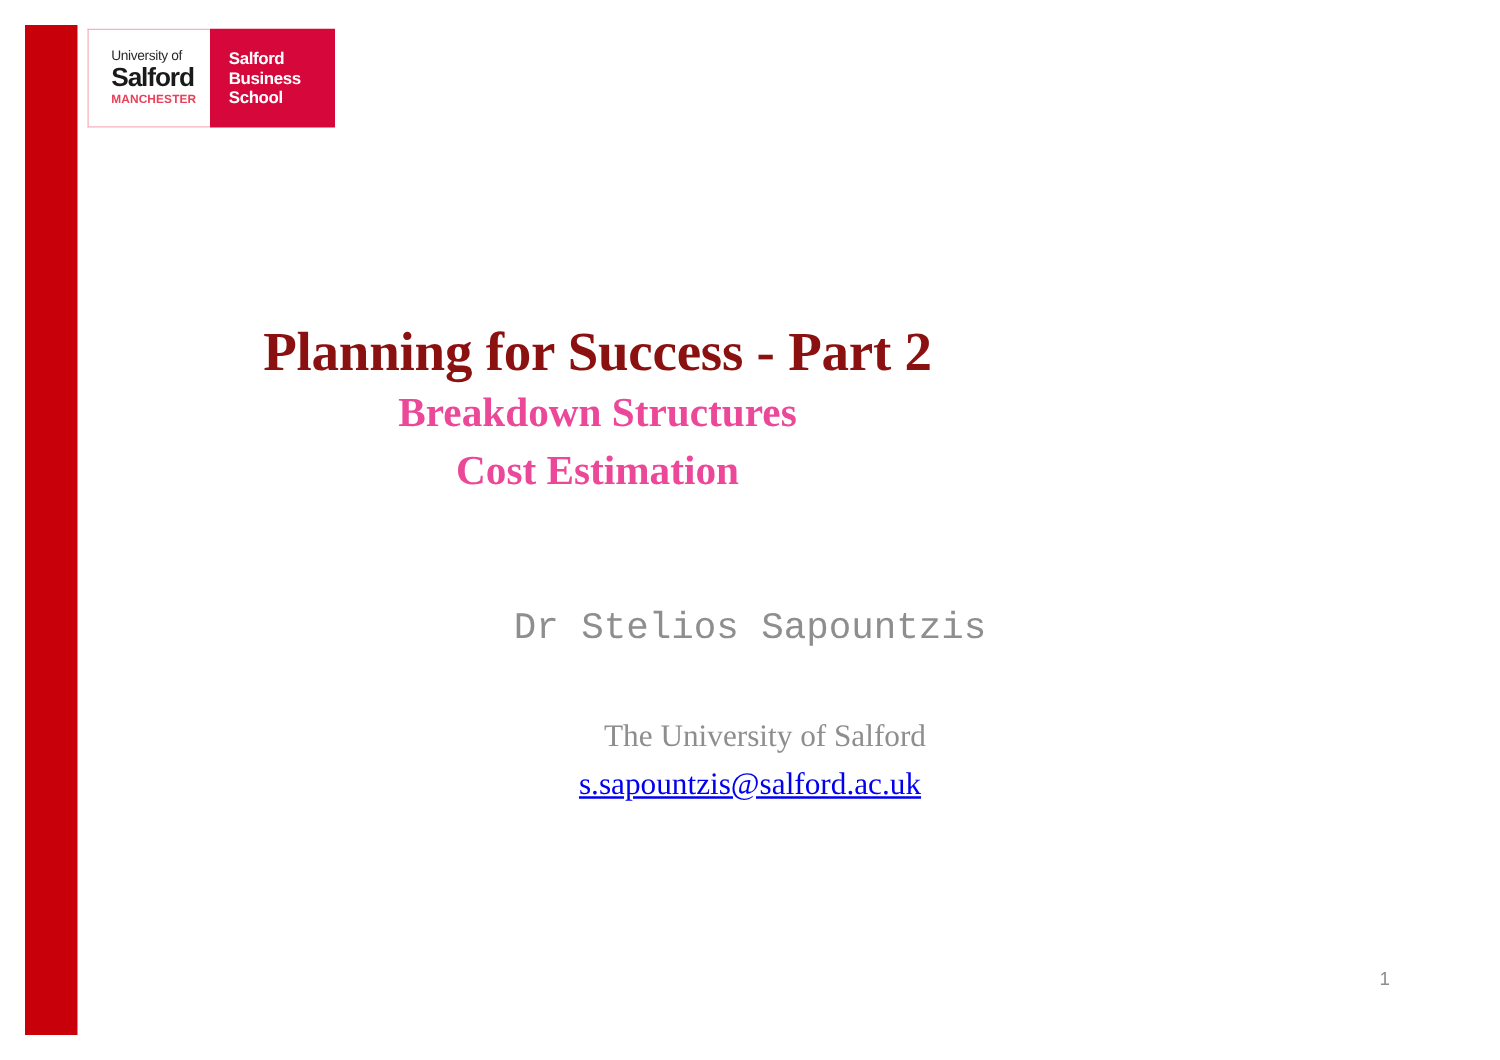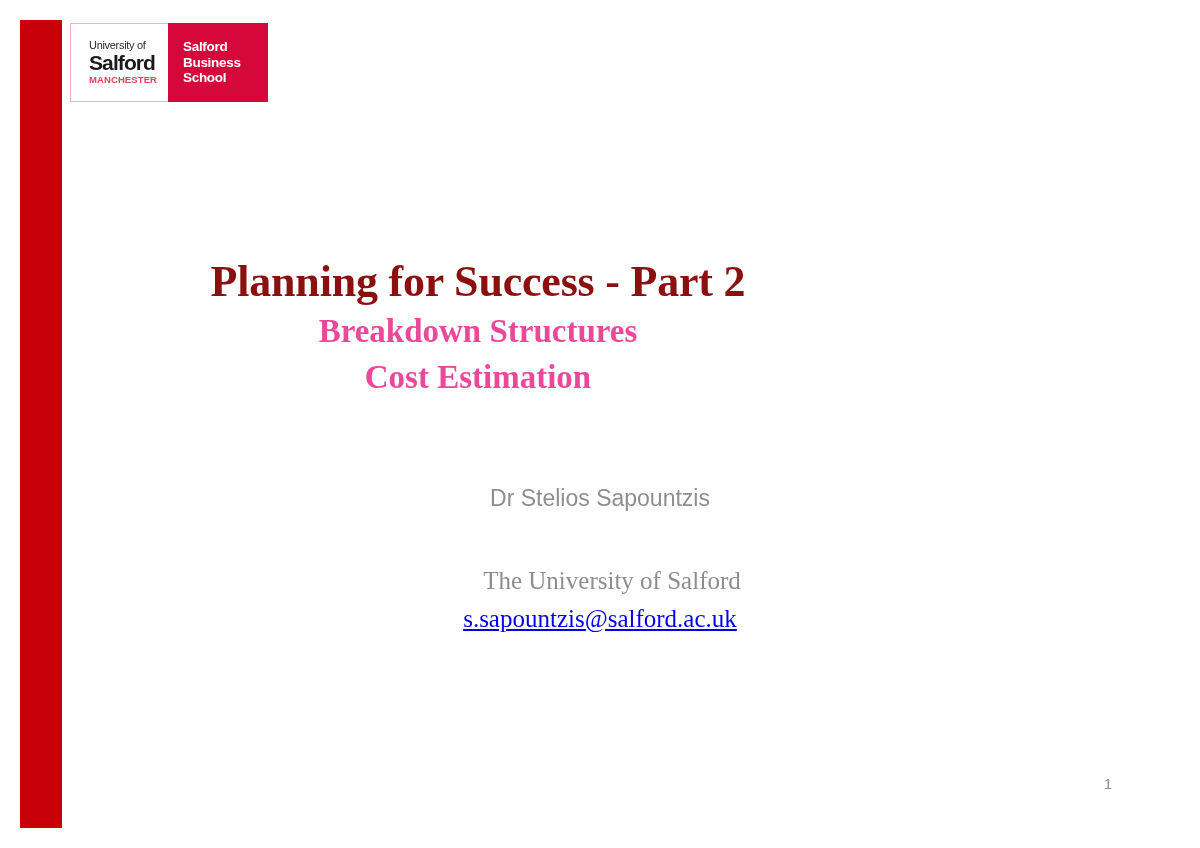--- a/index.html
+++ b/index.html
@@ -128,22 +128,22 @@
   
   .body-block {
     position: absolute;
     left: 0;
     top: 484px;
     width: 1200px;
     text-align: center;
   }
 
   .author {
-    font-family: Liberation Sans, sans-serif;
-    font-size: 23px;
+    font-family: Liberation Mono, monospace;
+    font-size: 30px;
     color: #8e8e8e;
     line-height: 1.3;
   }
 
   .affil-gap { height: 48px; }
 
   .affil {
     font-family: "Liberation Serif", serif;
     font-size: 25px;
     color: #8e8e8e;

